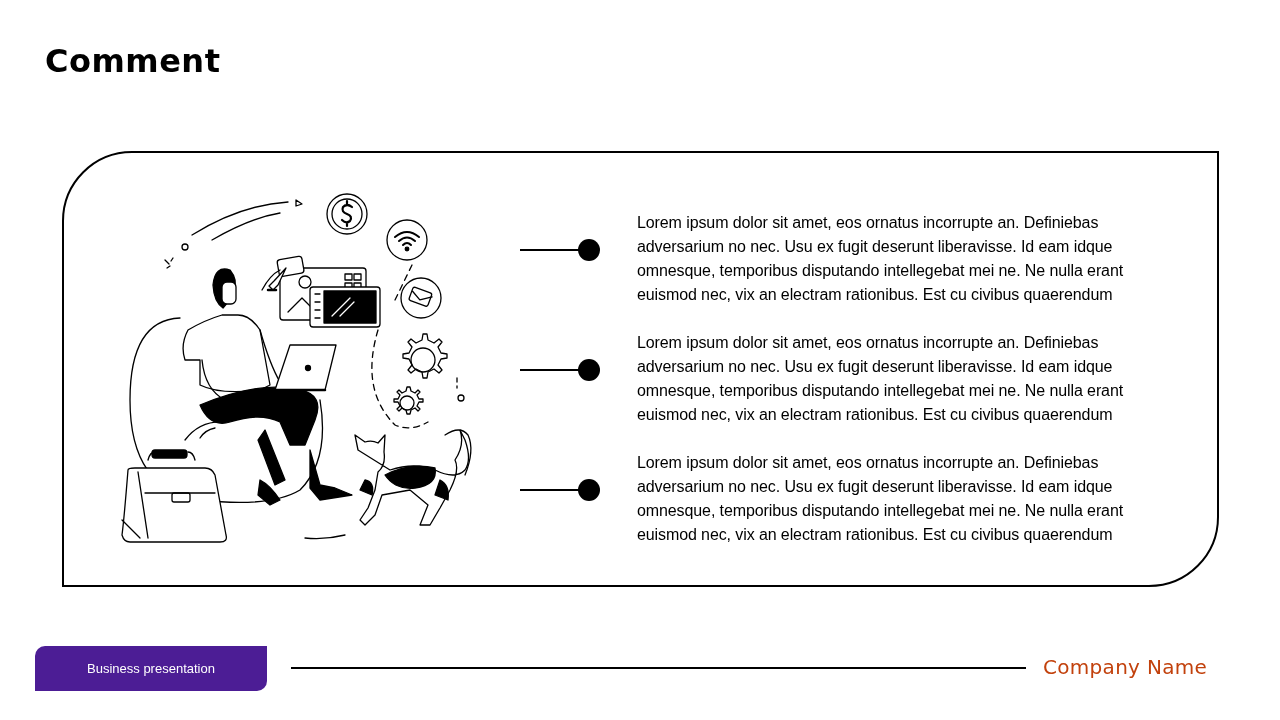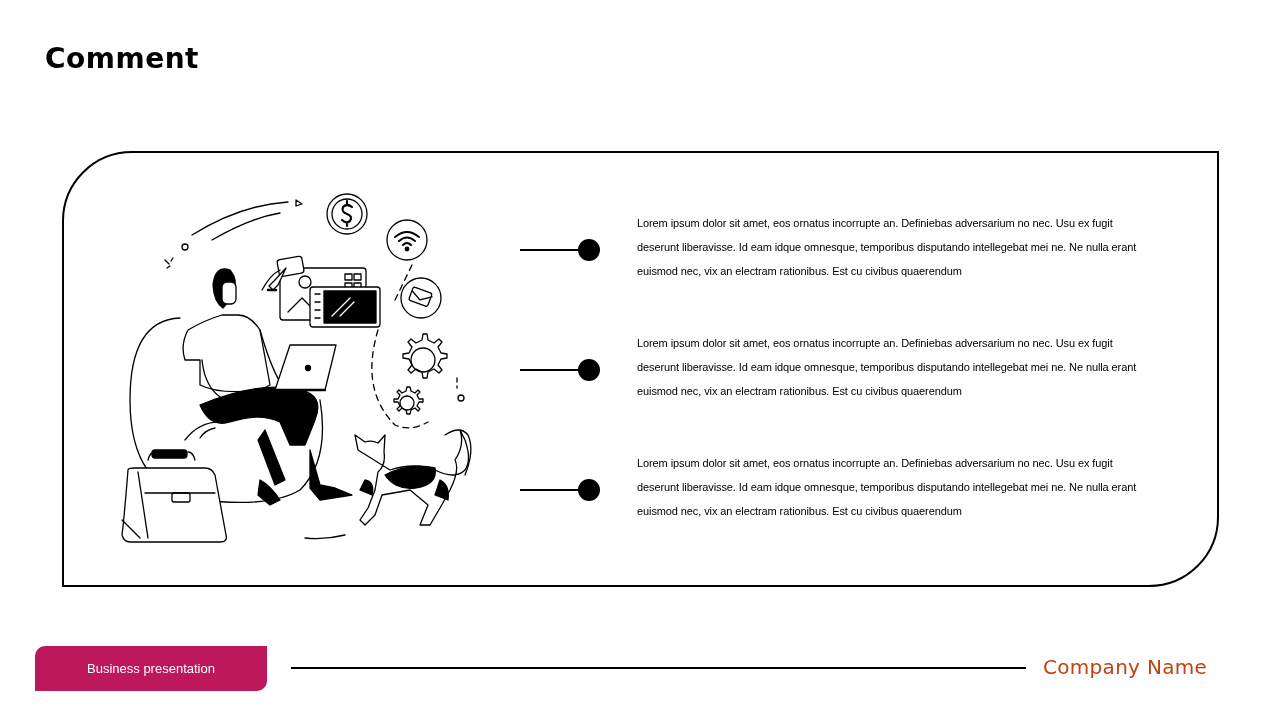--- a/index.html
+++ b/index.html
@@ -2,40 +2,40 @@
 <html><head>
   <meta charset="utf-8">
   <style>
     html, body { margin: 0; padding: 0; }
     body {
       width: 1280px; height: 720px; background: #ffffff; position: relative; overflow: hidden;
       font-family: "DejaVu Sans", sans-serif; color: #000;
     }
     .title {
       position: absolute; left: 45px; top: 42px;
-      font-family: "DejaVu Sans", sans-serif; font-weight: bold; font-size: 28px; letter-spacing: 0.5px;
+      font-family: "DejaVu Sans", sans-serif; font-weight: bold; font-size: 32px; letter-spacing: 0.5px;
       margin: 0; line-height: 1.2;
     }
     .card {
       position: absolute; left: 62px; top: 151px; width: 1153px; height: 432px;
       border: 2px solid #000; border-top-left-radius: 70px; border-bottom-right-radius: 70px;
       box-sizing: content-box;
     }
     .illustration { position: absolute; left: 110px; top: 190px; width: 380px; height: 360px; }
     .item { position: absolute; left: 520px; width: 640px; height: 80px; }
     .item .connector { position: absolute; left: 0; top: 38px; width: 60px; height: 1.5px; background: #000; }
     .item .dot { position: absolute; left: 58px; top: 28px; width: 22px; height: 22px; border-radius: 50%; background: #000; }
     .item .text {
       position: absolute; left: 117px; top: 0; width: 520px;
-      font-family: "Liberation Sans", sans-serif; font-size: 11px; line-height: 24px; color: #000;
+      font-family: "Liberation Sans", sans-serif; font-size: 16px; line-height: 24px; color: #000;
       letter-spacing: -0.1px;
     }
     .footer-badge {
       position: absolute; left: 35px; top: 646px; width: 232px; height: 45px;
-      background: #be185d; color: #fff; border-radius: 10px 0 10px 0;
+      background: #4c1d95; color: #fff; border-radius: 10px 0 10px 0;
       display: flex; align-items: center; justify-content: center;
       font-family: "Liberation Sans", sans-serif; font-size: 13px;
     }
     .footer-line { position: absolute; left: 291px; top: 667px; width: 735px; height: 2px; background: #000; }
     .company {
       position: absolute; left: 1043px; top: 655px;
       font-family: "DejaVu Sans", sans-serif; font-size: 20px; font-weight: normal; color: #c2410c;
       letter-spacing: 0.3px;
     }
   </style>

